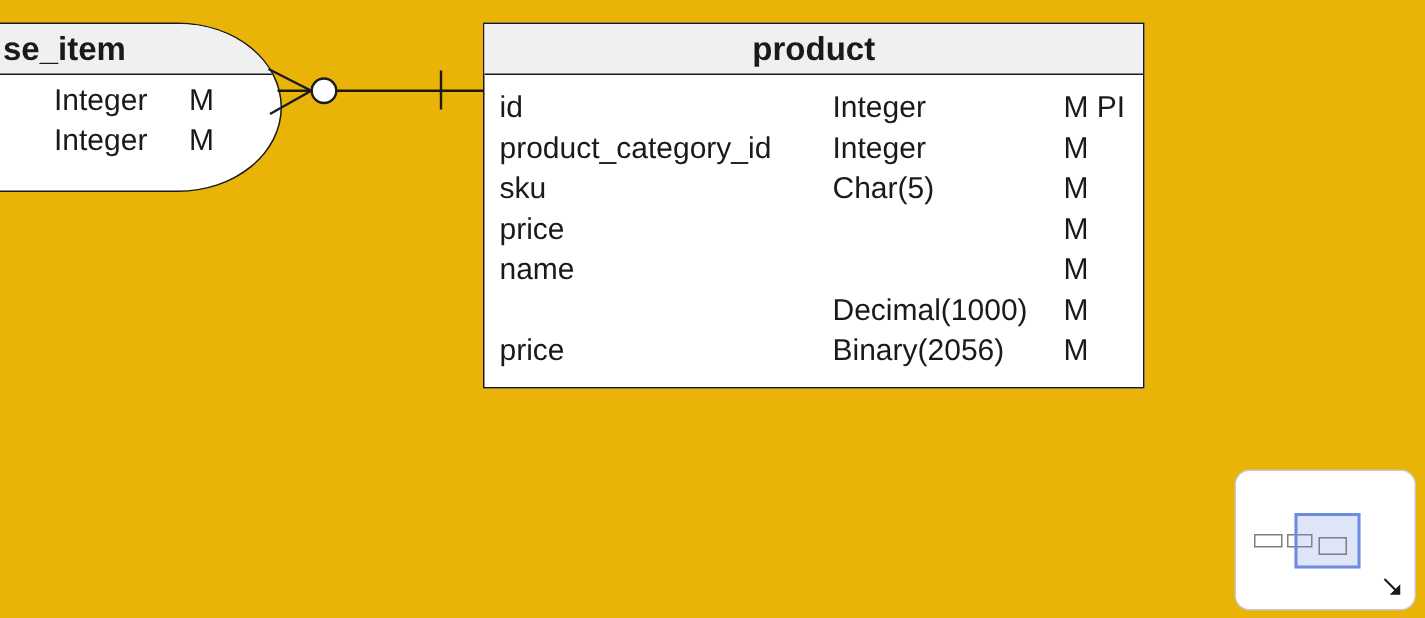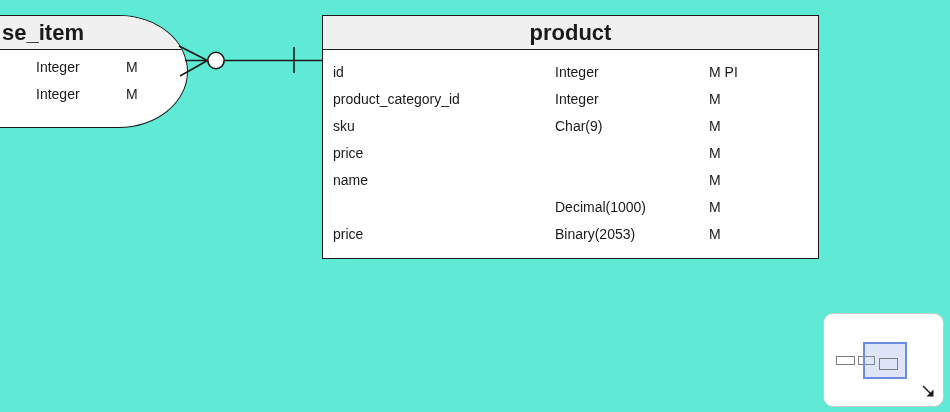--- a/index.html
+++ b/index.html
@@ -1,17 +1,17 @@
 <!DOCTYPE html>
 <html><head>
 <meta charset="utf-8">
 <style>
   html,body{margin:0;padding:0;background:#fff;}
   .canvas{
-    position:relative;width:950px;height:412px;background:#5eead4;
+    position:relative;width:950px;height:412px;background:#eab308;
     overflow:hidden;
     font-family:"Liberation Sans","DejaVu Sans",sans-serif;
     color:#1a1a1a;
   }
   .entity{
     position:absolute;background:#ffffff;border:1.5px solid #1a1a1a;
     box-sizing:border-box;
   }
   .entity.rounded-right{
     border-radius:0 70px 70px 0 / 0 57px 57px 0;
@@ -23,21 +23,21 @@
   }
   .entity-title{
     font-weight:bold;font-size:22px;line-height:33px;white-space:nowrap;
     display:block;
   }
   .entity-title.centered{text-align:center;}
   .entity-title.abs{position:absolute;top:0;}
   .erows{position:relative;}
   .erow{position:relative;height:27px;}
   .cell{
-    position:absolute;top:0;line-height:27px;font-size:14px;white-space:nowrap;
+    position:absolute;top:0;line-height:27px;font-size:20px;white-space:nowrap;
   }
   
   .p-name{left:10px;}  .p-type{left:232px;}  .p-flags{left:386px;}
   
   .q-type{left:220px;} .q-flags{left:310px;}
 
   .overlay{position:absolute;left:0;top:0;pointer-events:none;}
 
   .minimap{
     position:absolute;left:823px;top:313px;width:121px;height:94px;
@@ -70,55 +70,55 @@
         <span class="cell q-type">Integer</span>
         <span class="cell q-flags">M</span>
       </div>
       <div class="erow">
         <span class="cell q-type">Integer</span>
         <span class="cell q-flags">M</span>
       </div>
     </div>
   </div>
 
-  <div class="entity" style="left:322px;top:15px;width:497px;height:244px;">
+  <div class="entity" style="left:322px;top:15px;width:441px;height:244px;">
     <div class="entity-header">
       <span class="entity-title centered">product</span>
     </div>
     <div class="erows" style="padding-top:9px;text-align:right;">
       <div class="erow">
         <span class="cell p-name">id</span>
         <span class="cell p-type">Integer</span>
         <span class="cell p-flags">M PI</span>
       </div>
       <div class="erow">
         <span class="cell p-name">product_category_id</span>
         <span class="cell p-type">Integer</span>
         <span class="cell p-flags">M</span>
       </div>
       <div class="erow">
         <span class="cell p-name">sku</span>
-        <span class="cell p-type">Char(9)</span>
+        <span class="cell p-type">Char(5)</span>
         <span class="cell p-flags">M</span>
       </div>
       <div class="erow">
         <span class="cell p-name">price</span>
         <span class="cell p-flags">M</span>
       </div>
       <div class="erow">
         <span class="cell p-name">name</span>
         <span class="cell p-flags">M</span>
       </div>
       <div class="erow">
         <span class="cell p-type">Decimal(1000)</span>
         <span class="cell p-flags">M</span>
       </div>
       <div class="erow">
         <span class="cell p-name">price</span>
-        <span class="cell p-type">Binary(2053)</span>
+        <span class="cell p-type">Binary(2056)</span>
         <span class="cell p-flags">M</span>
       </div>
     </div>
   </div>
 
   <svg class="overlay" width="950" height="412" viewBox="0 0 950 412">
     <g stroke="#1a1a1a" stroke-width="1.6" fill="none">
 
       <path d="M207.5,60.5 L179,46 M207.5,60.5 L185,60.5 M207.5,60.5 L180,76"></path>
 

